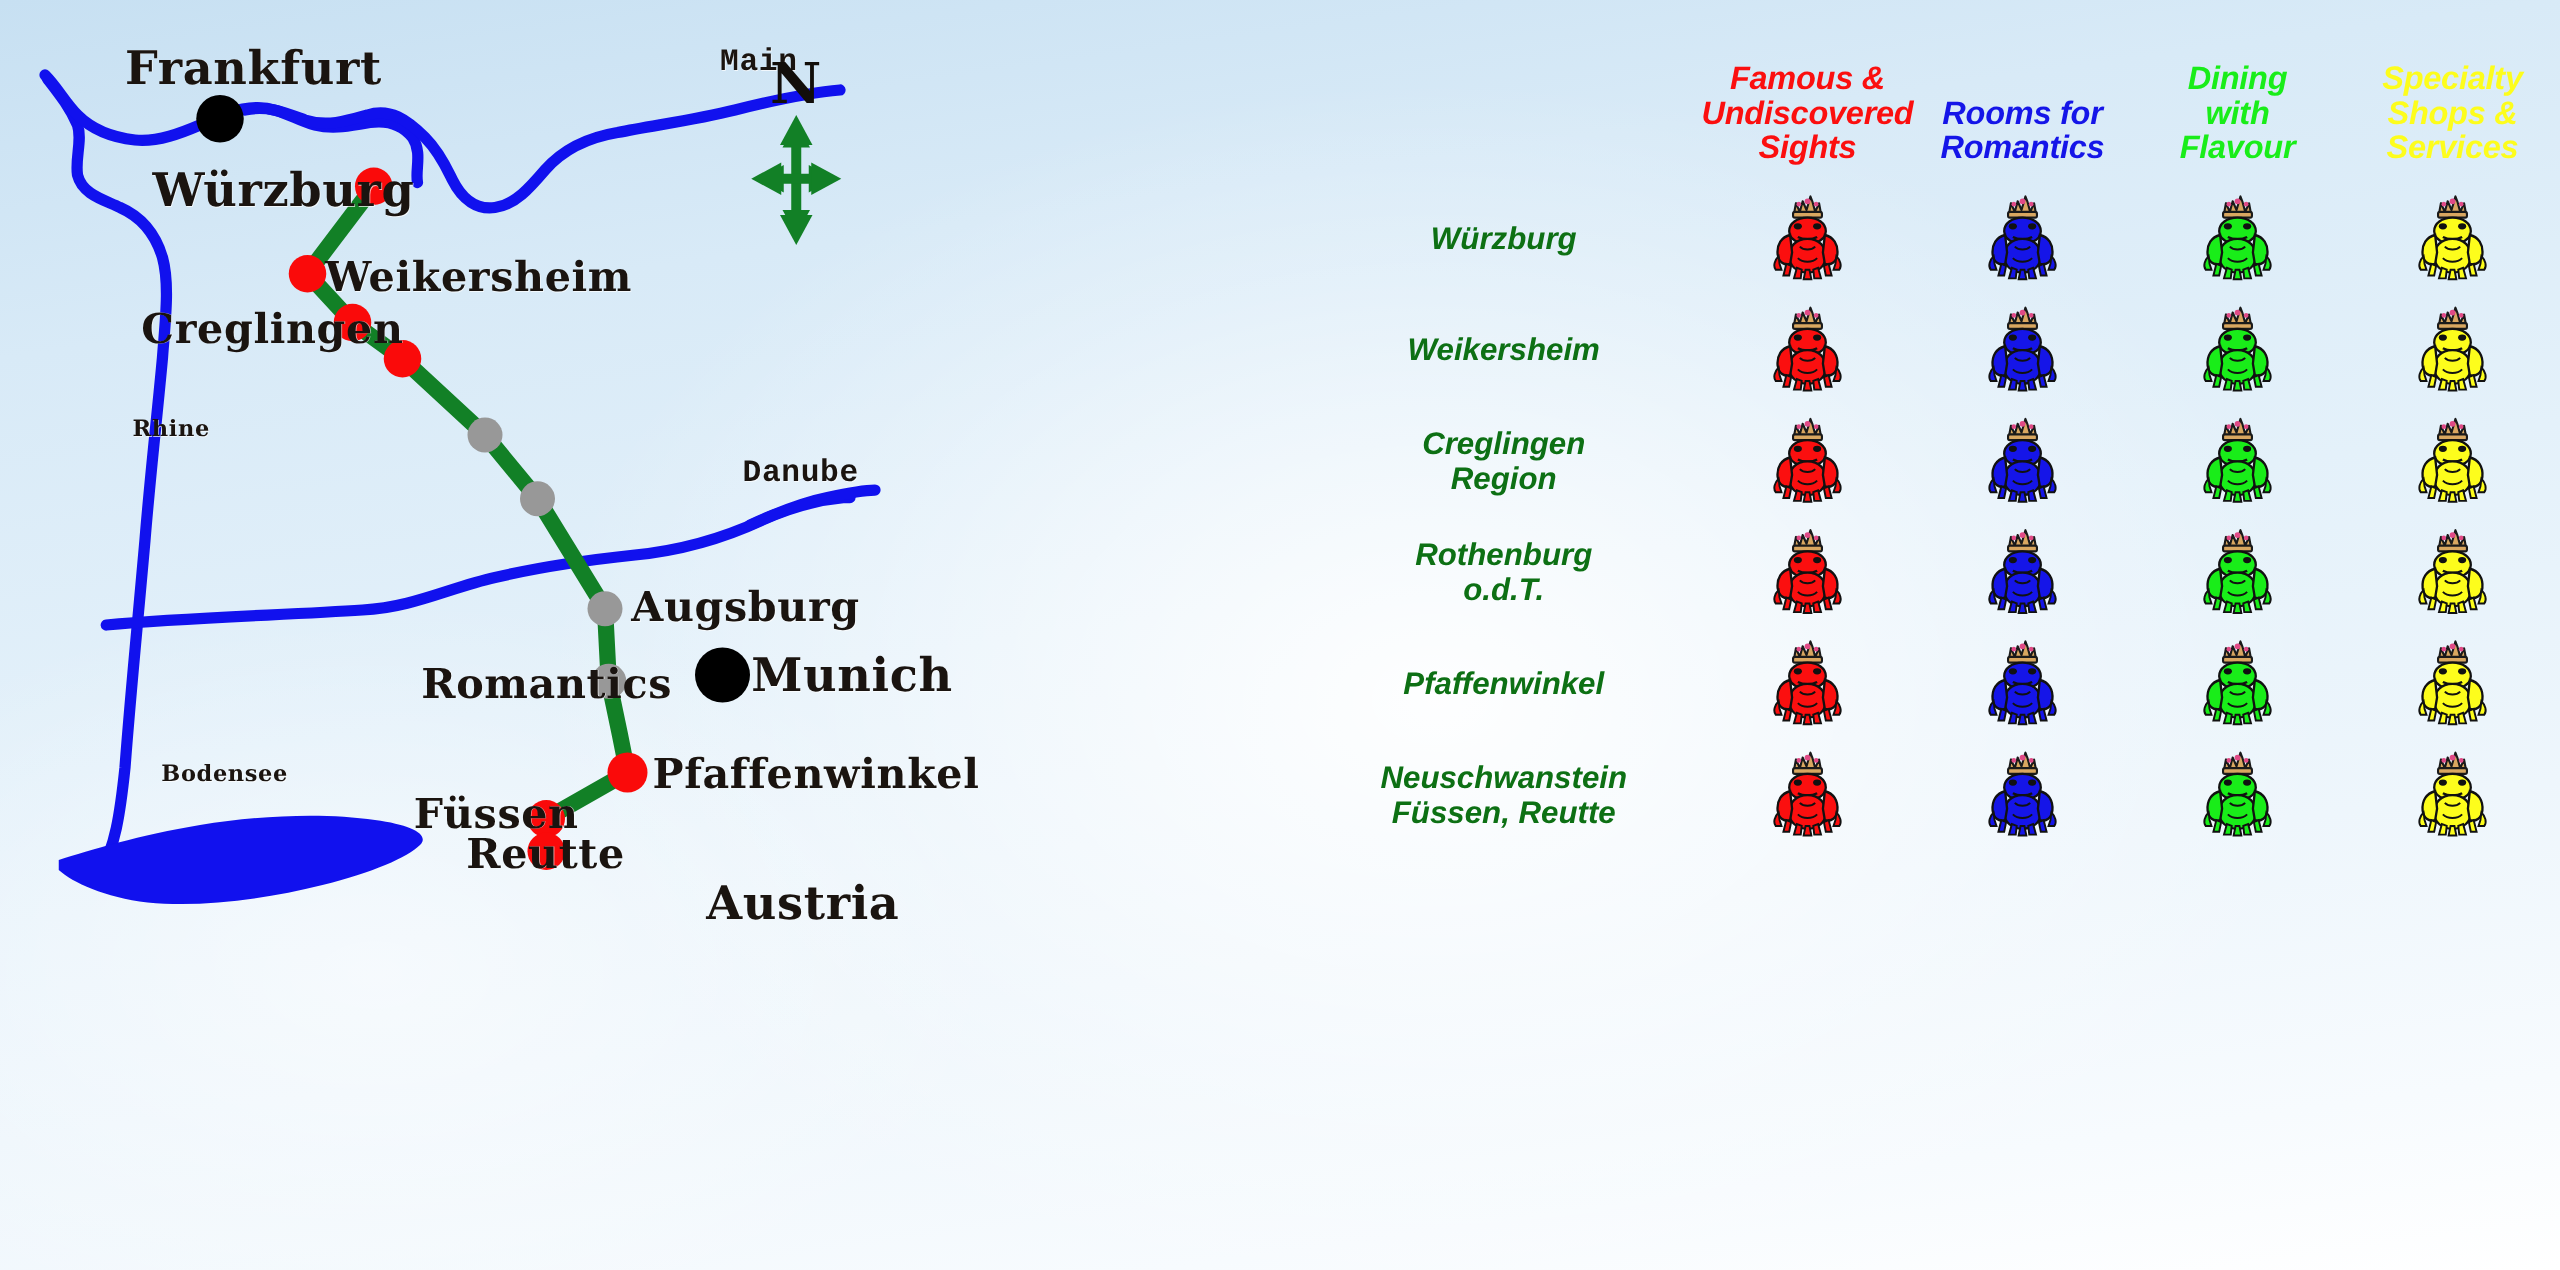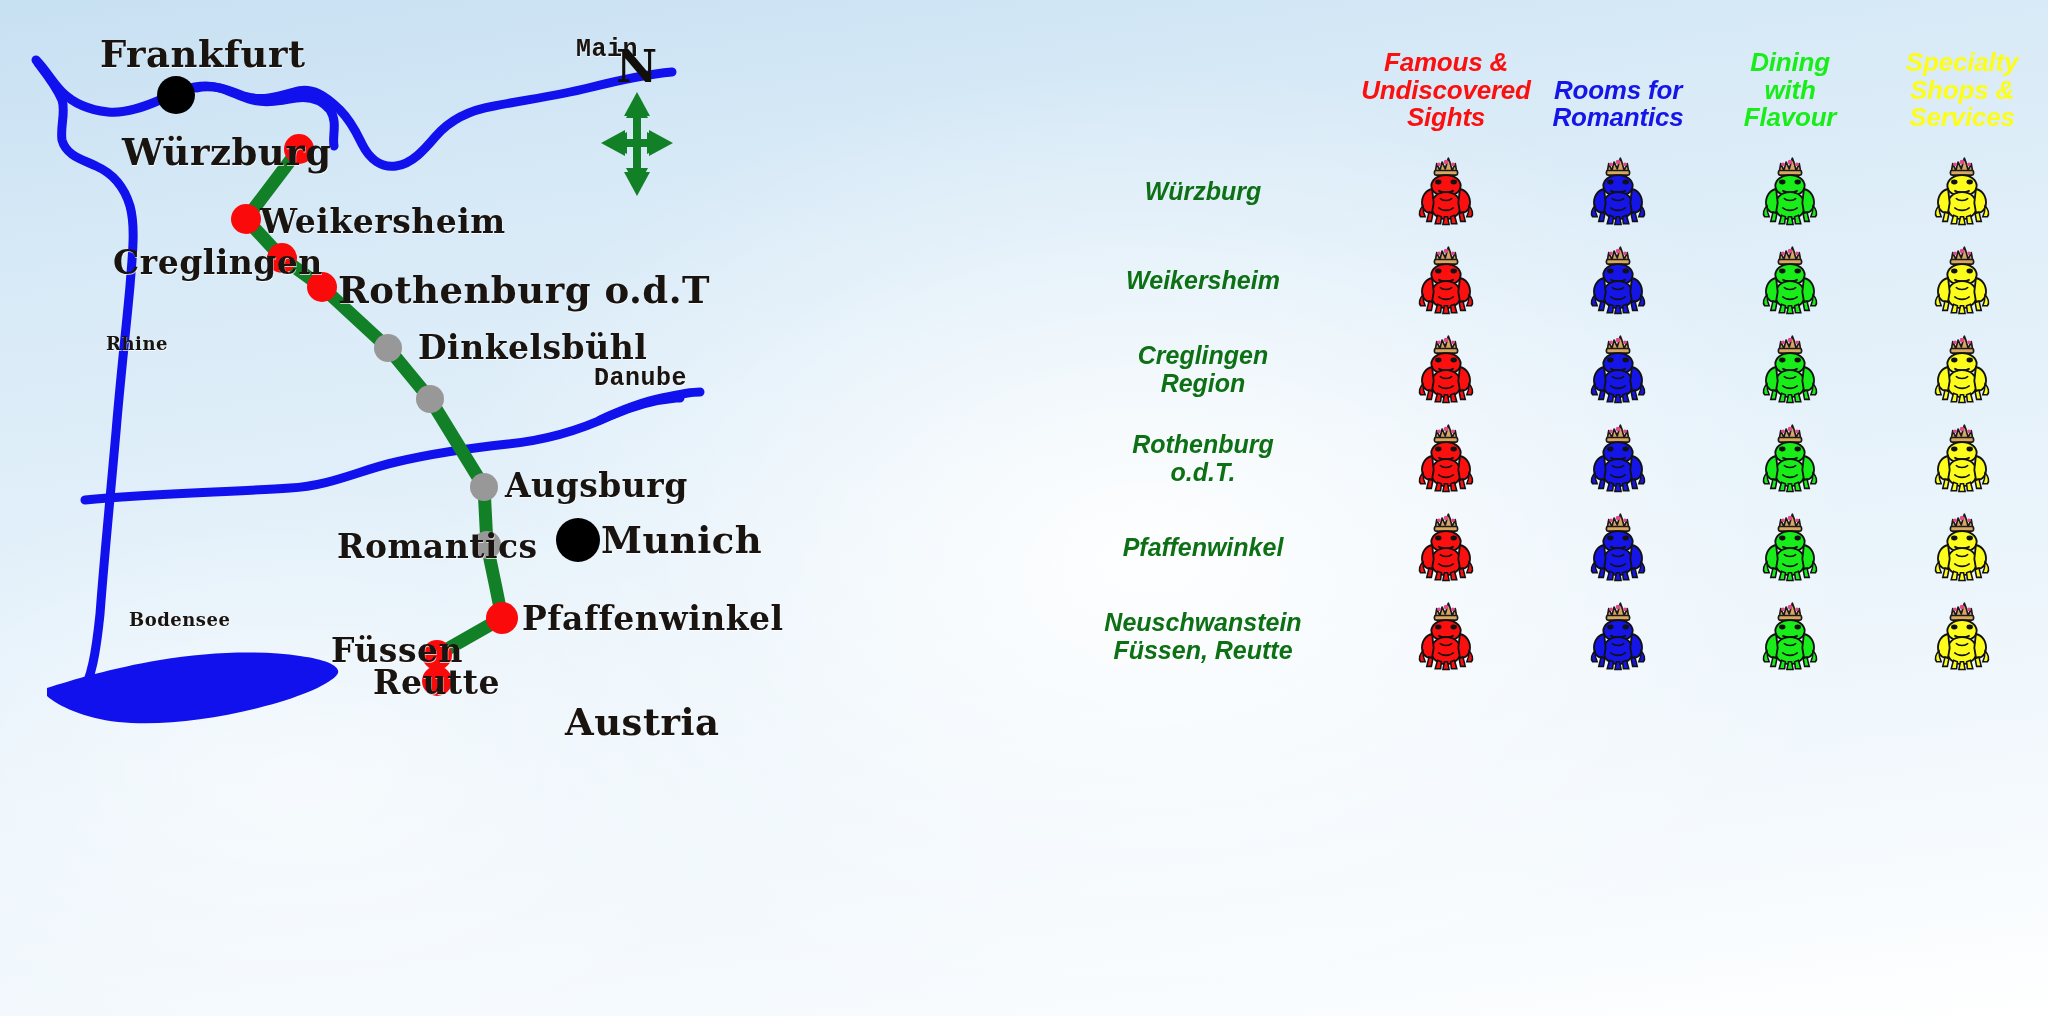--- a/index.html
+++ b/index.html
@@ -161,22 +161,20 @@
         <circle cx="502" cy="618" r="16" fill="#fa0a0a"></circle>
         <circle cx="437" cy="655" r="15" fill="#fa0a0a"></circle>
         <circle cx="437" cy="681" r="15" fill="#fa0a0a"></circle>
       </g>
     </svg>
 
     <div class="frak frak-lg" style="left:100px; top:32px;">Frankfurt</div>
     <div class="frak frak-lg" style="left:122px; top:130px;">Würzburg</div>
     <div class="frak frak-md" style="left:260px; top:202px;">Weikersheim</div>
     <div class="frak frak-md" style="left:113px; top:243px;">Creglingen</div>
-    <div class="frak frak-lg" style="left:338px; top:268px;">Rothenburg o.d.T</div>
-    <div class="frak frak-md" style="left:418px; top:328px;">Dinkelsbühl</div>
     <div class="frak frak-md" style="left:505px; top:466px;">Augsburg</div>
     <div class="frak frak-lg" style="left:601px; top:518px;">Munich</div>
     <div class="frak frak-md" style="left:337px; top:527px;">Romantics</div>
     <div class="frak frak-md" style="left:522px; top:599px;">Pfaffenwinkel</div>
     <div class="frak frak-md" style="left:331px; top:631px;">Füssen</div>
     <div class="frak frak-md" style="left:331px; top:663px;margin-left:42px;">Reutte</div>
 
     <div class="frak frak-sm" style="left:576px; top:35px;">Main</div>
     <div class="frak frak-xs" style="left:106px; top:333px;">Rhine</div>
     <div class="frak frak-sm" style="left:594px; top:364px;">Danube</div>

